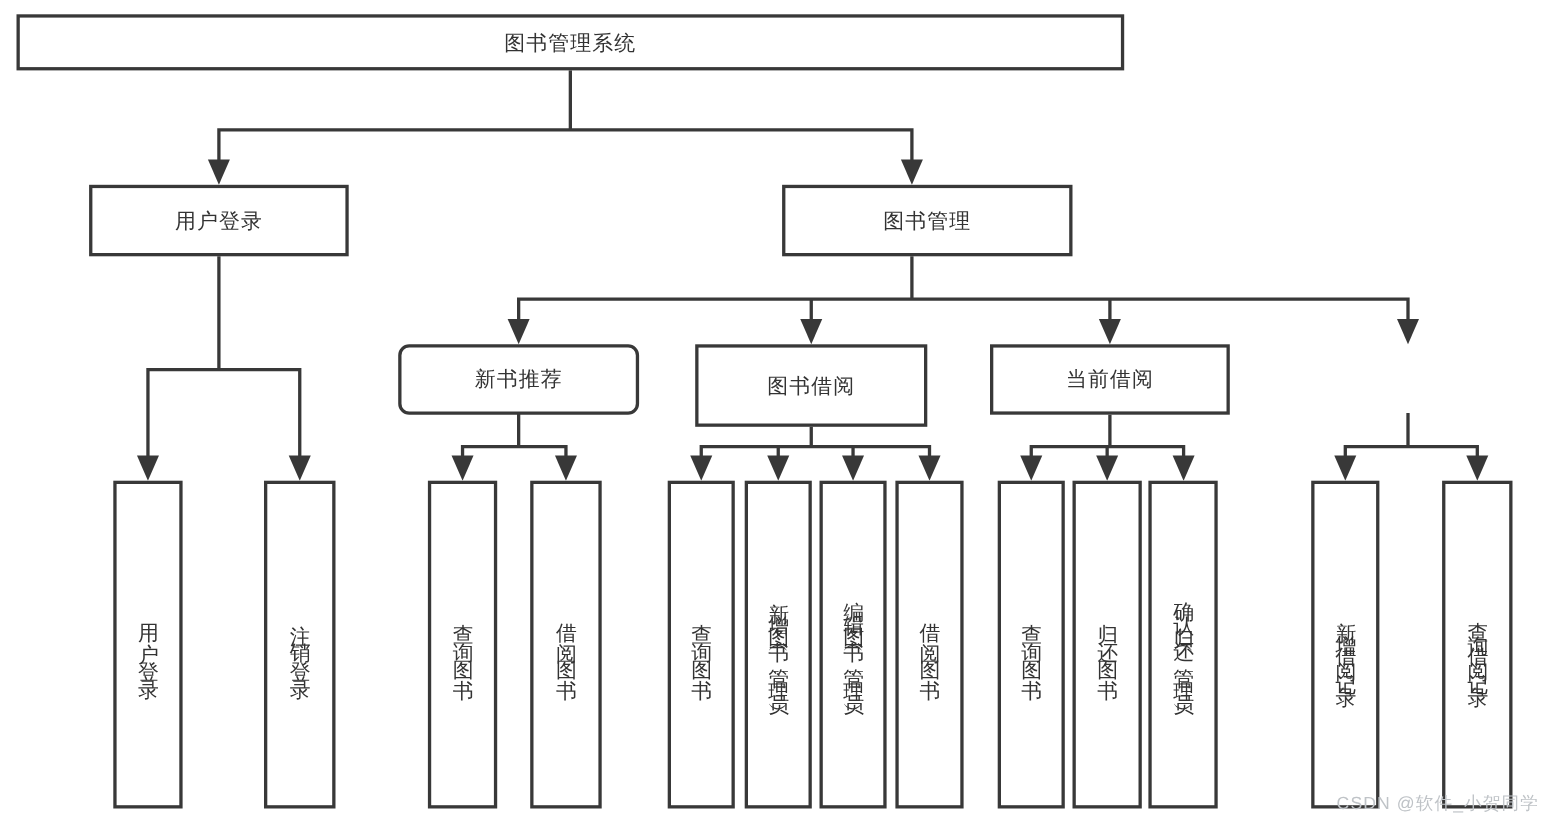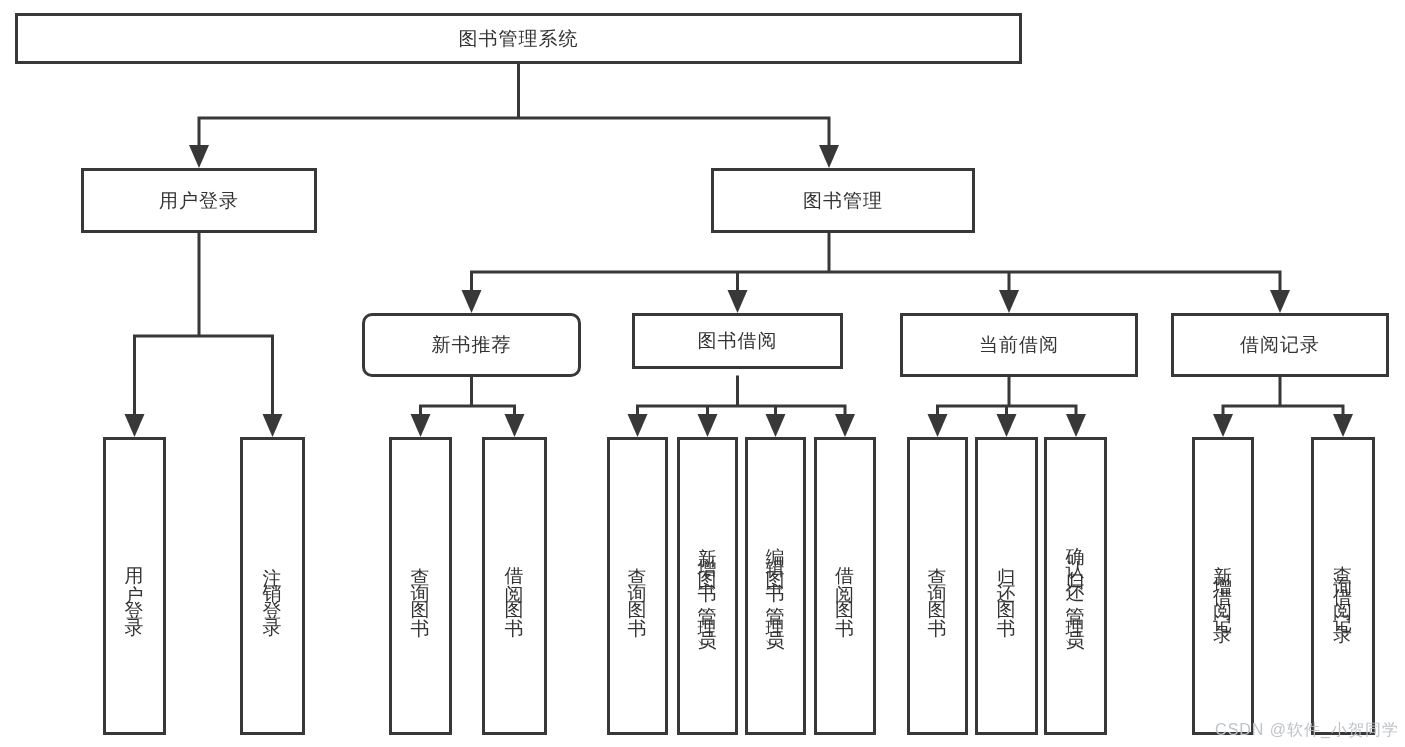--- a/index.html
+++ b/index.html
@@ -110,28 +110,25 @@
   <div class="box" style="left:81px; top:168px; width:236px; height:65px;">
     <span class="hlabel">用户登录</span>
   </div>
   <div class="box" style="left:711px; top:168px; width:264px; height:65px;">
     <span class="hlabel">图书管理</span>
   </div>
 
   <div class="box" style="left:362px; top:313px; width:219px; height:64px;border-radius:10px;">
     <span class="hlabel">新书推荐</span>
   </div>
-  <div class="box" style="left:632px; top:313px; width:211px; height:56px;">
+  <div class="box" style="left:632px; top:313px; width:211px; height:75px;">
     <span class="hlabel">图书借阅</span>
   </div>
-  <div class="box" style="left:900px; top:313px; width:238px; height:64px;">
+  <div class="box" style="left:900px; top:313px; width:218px; height:64px;">
     <span class="hlabel">当前借阅</span>
-  </div>
-  <div class="box" style="left:1171px; top:313px; width:218px; height:64px;">
-    <span class="hlabel">借阅记录</span>
   </div>
 
   <div class="box" style="left:103px; top:437px; width:63px; height:298px;">
     <span class="vlabel ls-short">用户登录</span>
   </div>
   <div class="box" style="left:240px; top:437px; width:65px; height:298px;">
     <span class="vlabel ls-short">注销登录</span>
   </div>
 
   <div class="box" style="left:389px; top:437px; width:63px; height:298px;">

